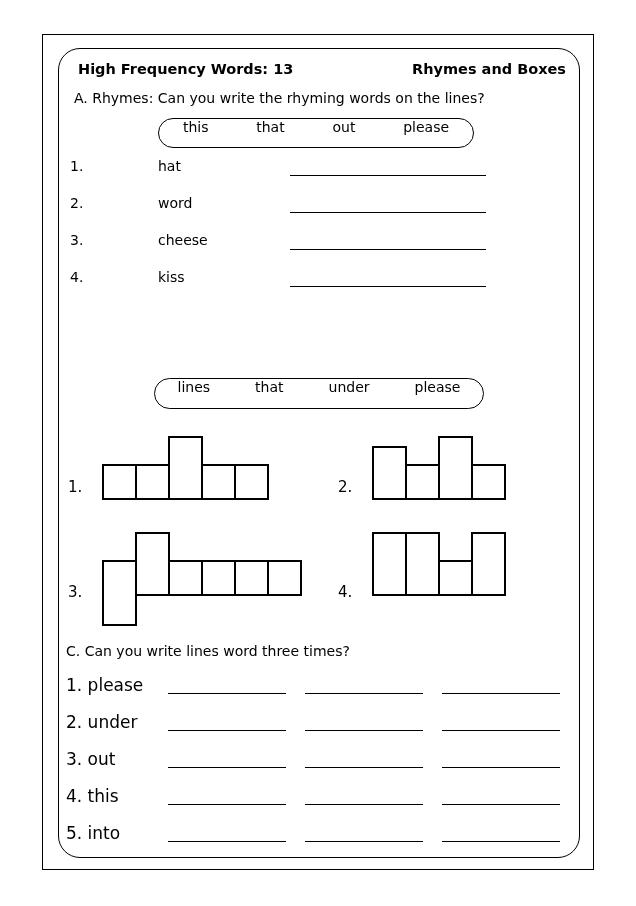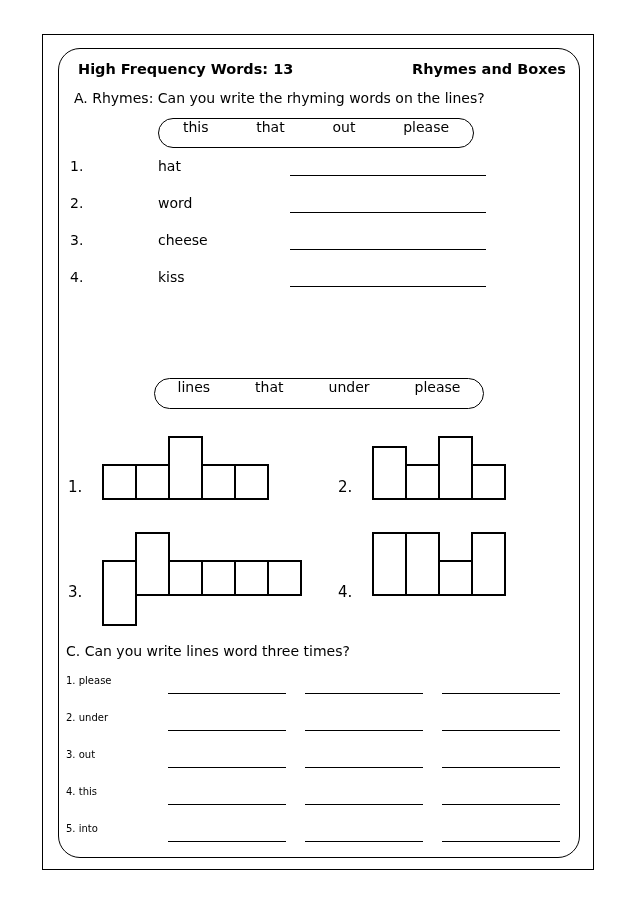--- a/index.html
+++ b/index.html
@@ -132,21 +132,21 @@
     border: 2.2px solid #000;
     box-sizing: border-box;
     background: #ffffff;
   }
 
   
   .c-row {
     position: absolute;
     height: 24px;
     width: 500px;
-    font-size: 10px;
+    font-size: 17px;
   }
   .c-label {
     position: absolute;
     left: 8px;
     top: 0;
     white-space: nowrap;
   }
   .c-line {
     position: absolute;
     top: 18px;

